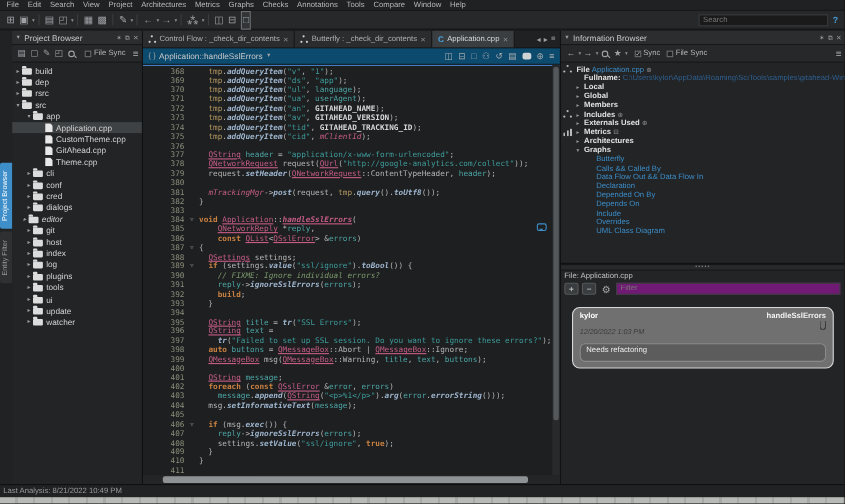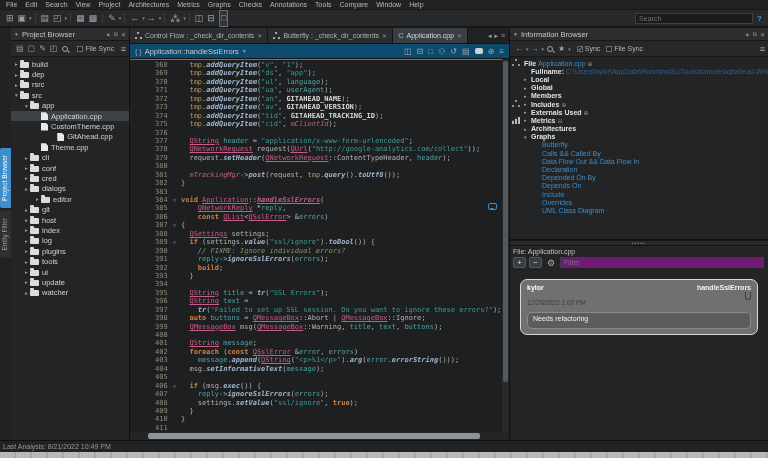--- a/index.html
+++ b/index.html
@@ -263,21 +263,21 @@
           <div class="trow sel" style="padding-left: 22px;">
             <span class="tarrow"></span>
             <span class="ic-file"></span>
             <span>Application.cpp</span>
           </div>
           <div class="trow" style="padding-left: 22px;">
             <span class="tarrow"></span>
             <span class="ic-file"></span>
             <span>CustomTheme.cpp</span>
           </div>
-          <div class="trow" style="padding-left: 22px; justify-content: center;">
+          <div class="trow" style="padding-left: 22px;">
             <span class="tarrow"></span>
             <span class="ic-file"></span>
             <span>GitAhead.cpp</span>
           </div>
           <div class="trow" style="padding-left: 22px;">
             <span class="tarrow"></span>
             <span class="ic-file"></span>
             <span>Theme.cpp</span>
           </div>
           <div class="trow" style="padding-left: 12px;">
@@ -293,21 +293,21 @@
           <div class="trow" style="padding-left: 12px;">
             <span class="tarrow">▸</span>
             <span class="ic-folder"></span>
             <span>cred</span>
           </div>
           <div class="trow" style="padding-left: 12px;">
             <span class="tarrow">▸</span>
             <span class="ic-folder"></span>
             <span>dialogs</span>
           </div>
-          <div class="trow" style="padding-left: 23px;">
+          <div class="trow" style="padding-left: 8px; font-style: italic;">
             <span class="tarrow">▸</span>
             <span class="ic-folder"></span>
             <span>editor</span>
           </div>
           <div class="trow" style="padding-left: 12px;">
             <span class="tarrow">▸</span>
             <span class="ic-folder"></span>
             <span>git</span>
           </div>
           <div class="trow" style="padding-left: 12px;">

